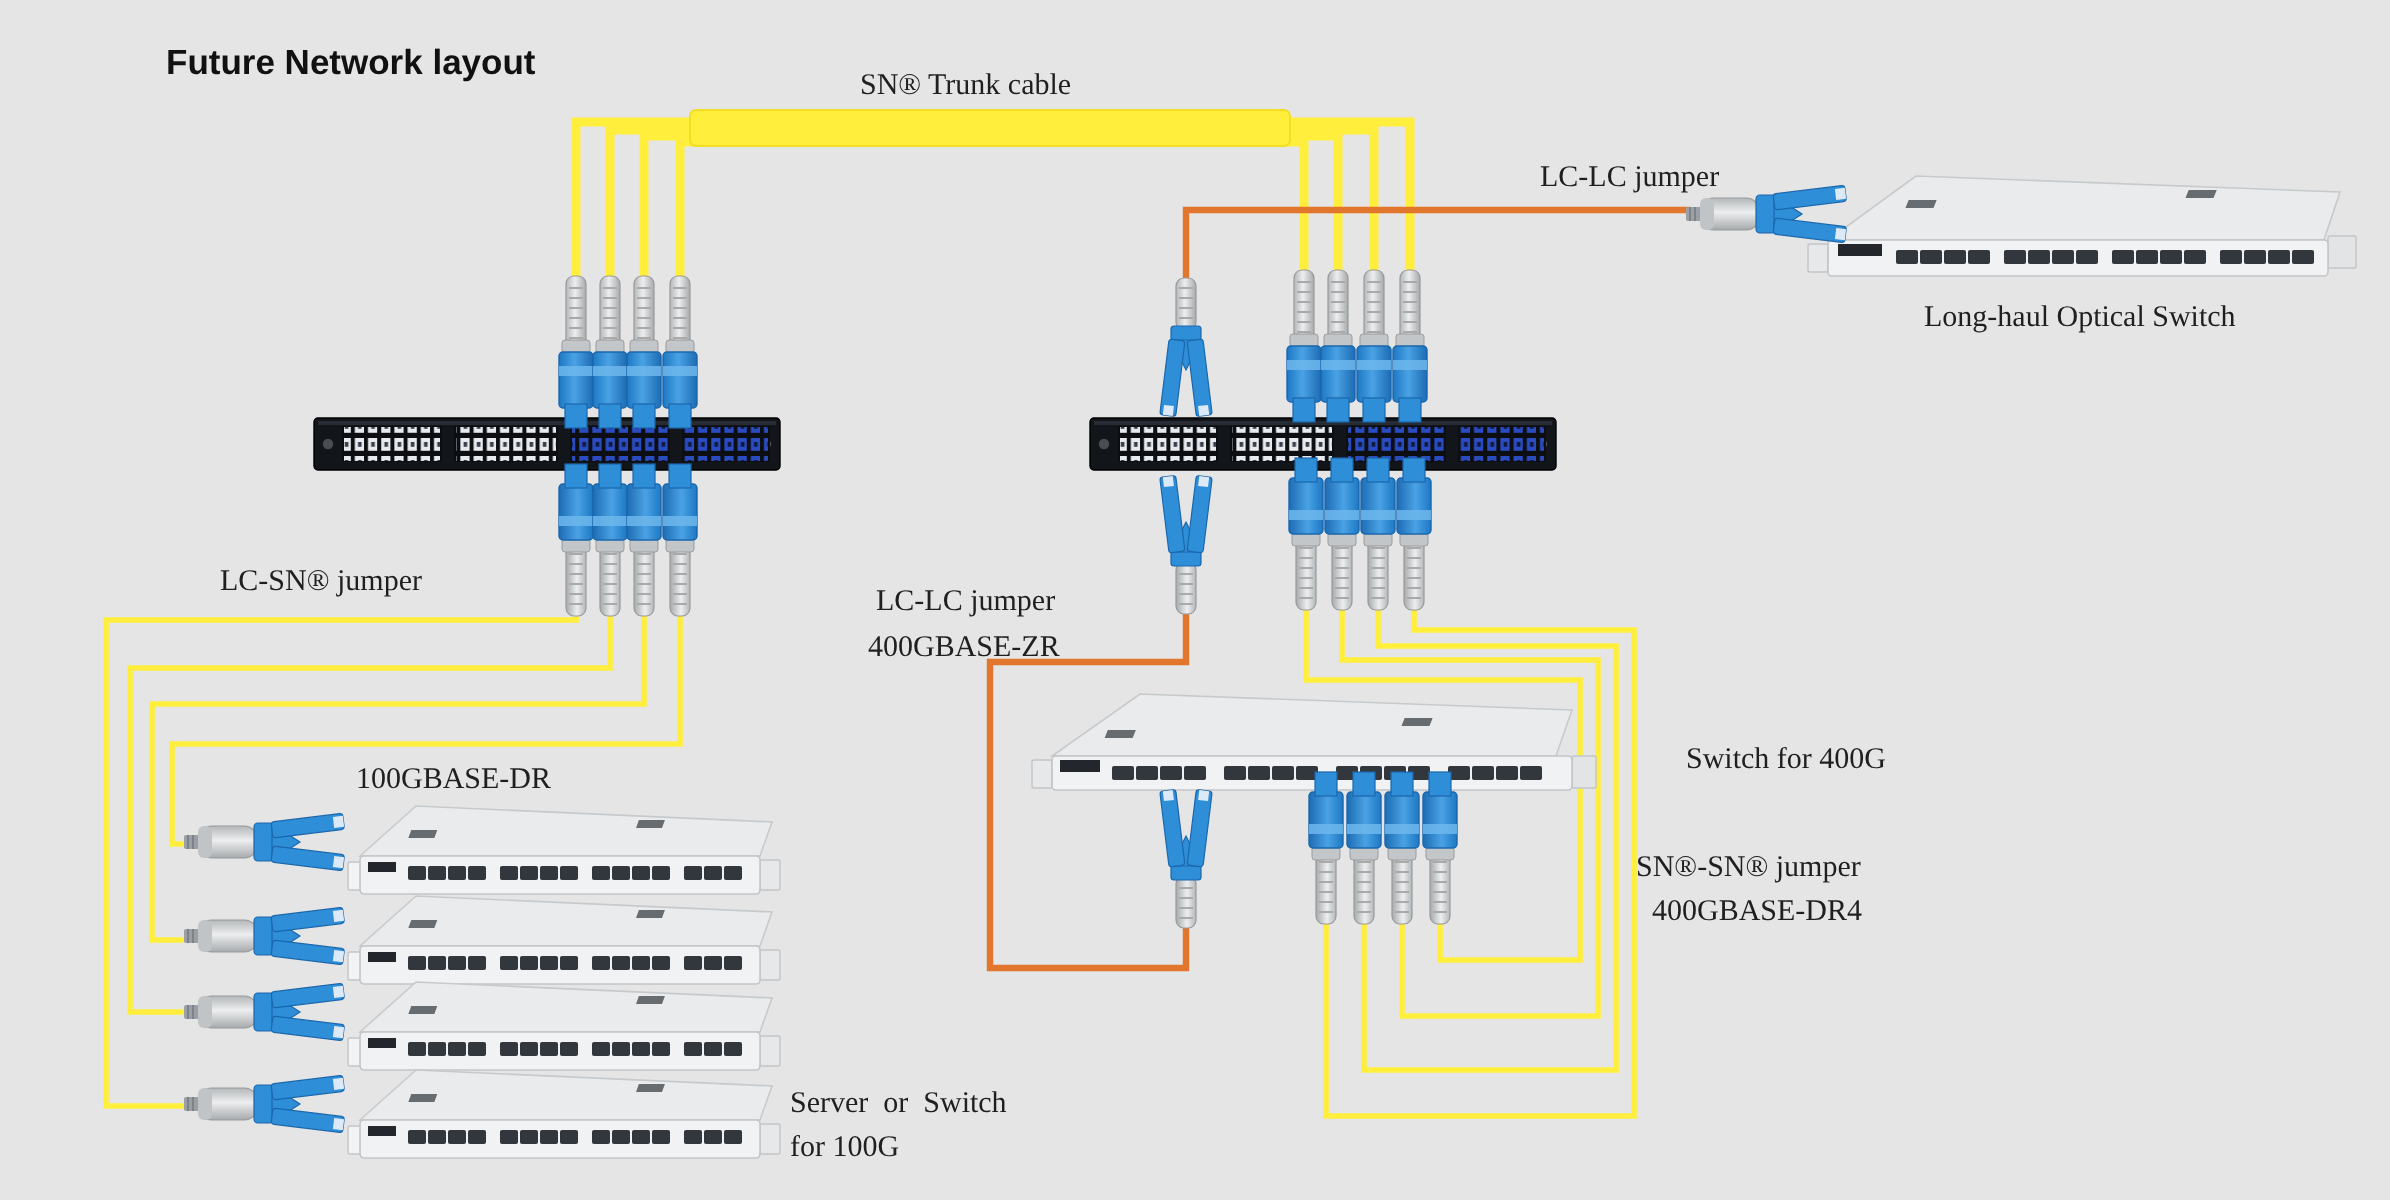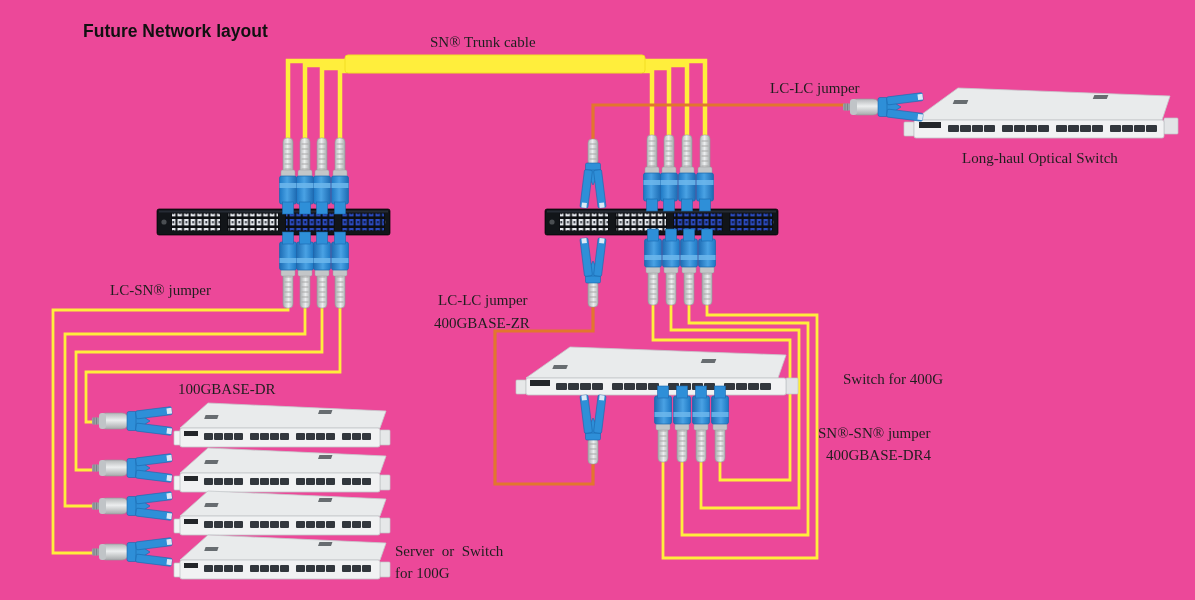--- a/index.html
+++ b/index.html
@@ -1,16 +1,16 @@
 <!DOCTYPE html>
 <html><head>
 <meta charset="utf-8">
 <style>
   html,body{margin:0;padding:0;background:#ffffff;}
-  .stage{position:relative;width:1195px;height:600px;background:#ec4899;overflow:hidden;}
+  .stage{position:relative;width:1195px;height:600px;background:#e5e5e5;overflow:hidden;}
   svg{display:block;}
   .lbl{font-family:"Liberation Serif","DejaVu Serif",serif;font-size:15px;fill:#1f1f1f;}
   .title{font-family:"Liberation Sans","DejaVu Sans",sans-serif;font-size:17.5px;font-weight:bold;fill:#111;}
   .pre{white-space:pre;}
 </style>
 </head>
 <body>
 
 <div class="stage">
 <svg width="1195" height="600" viewBox="0 0 1195 600">

